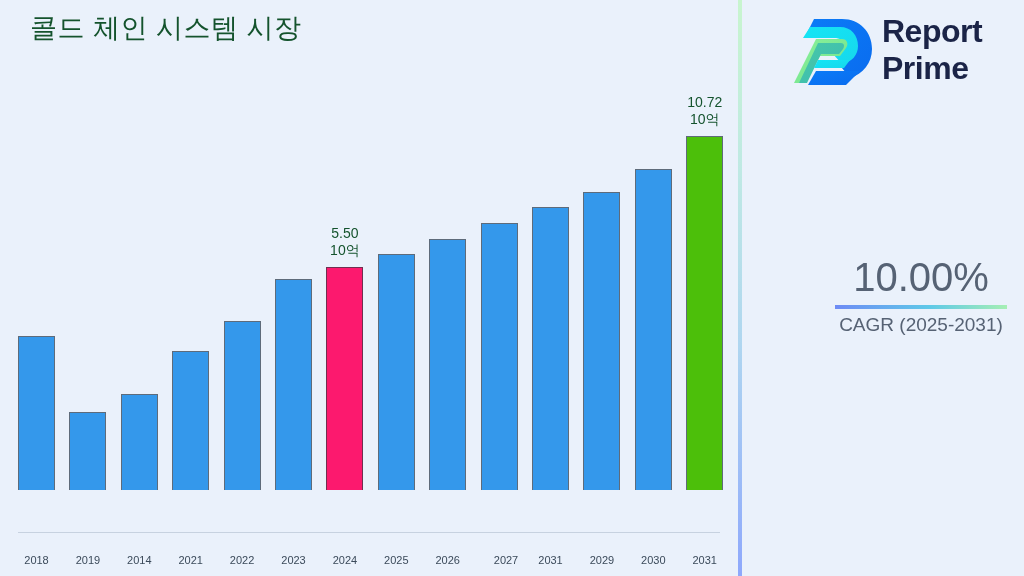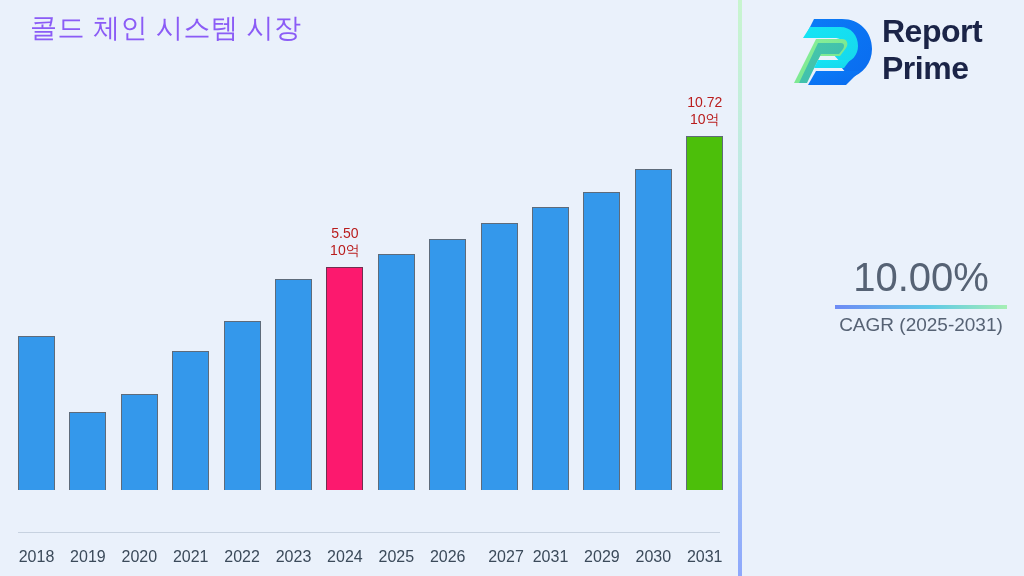--- a/index.html
+++ b/index.html
@@ -21,21 +21,21 @@
     height: 576px;
     background: #EAF1FB;
   }
 
   
   #chart-title {
     position: absolute;
     left: 30px;
     top: 10px;
     font-size: 27px;
-    color: #8b5cf6;
+    color: #14532d;
     letter-spacing: 0.5px;
     white-space: nowrap;
     font-weight: 400;
   }
 
   
   #chart-panel {
     position: absolute;
     left: 0;
     top: 0;
@@ -75,29 +75,29 @@
   .bar.pink  { background: #FC196E; border-color: #6E3050; }
   .bar.green { background: #4CBF0A; border-color: #5E6B7A; }
 
   .bar-label {
     position: absolute;
     left: 50%;
     transform: translateX(-50%);
     text-align: center;
     font-size: 14px;
     line-height: 17px;
-    color: #b91c1c;
+    color: #14532d;
     white-space: nowrap;
   }
   .tick-label {
     position: absolute;
     bottom: 10px;
     left: 50%;
     transform: translateX(-50%);
-    font-size: 16px;
+    font-size: 11px;
     color: #3B4A5A;
     white-space: nowrap;
   }
 
   
   #divider {
     position: absolute;
     left: 738px;
     top: 0;
     width: 4px;
@@ -229,21 +229,21 @@
               <div>10억</div>
             </div>
           </div>
         </div>
       <div id="baseline"></div>
     </div>
 
     <div id="ticks-container">
         <div class="tick-label" style="left: 36.5px; transform: translateX(-50%);">2018</div>
         <div class="tick-label" style="left: 87.9px; transform: translateX(-50%);">2019</div>
-        <div class="tick-label" style="left: 139.3px; transform: translateX(-50%);">2020</div>
+        <div class="tick-label" style="left: 139.3px; transform: translateX(-50%);">2014</div>
         <div class="tick-label" style="left: 190.7px; transform: translateX(-50%);">2021</div>
         <div class="tick-label" style="left: 242.1px; transform: translateX(-50%);">2022</div>
         <div class="tick-label" style="left: 293.5px; transform: translateX(-50%);">2023</div>
         <div class="tick-label" style="left: 344.9px; transform: translateX(-50%);">2024</div>
         <div class="tick-label" style="left: 396.3px; transform: translateX(-50%);">2025</div>
         <div class="tick-label" style="left: 447.7px; transform: translateX(-50%);">2026</div>
         <div class="tick-label" style="left: 506px; transform: translateX(-50%);">2027</div>
         <div class="tick-label" style="left: 550.5px; transform: translateX(-50%);">2031</div>
         <div class="tick-label" style="left: 601.9px; transform: translateX(-50%); margin-top: 30px;">2029</div>
         <div class="tick-label" style="left: 653.3px; transform: translateX(-50%);">2030</div>

